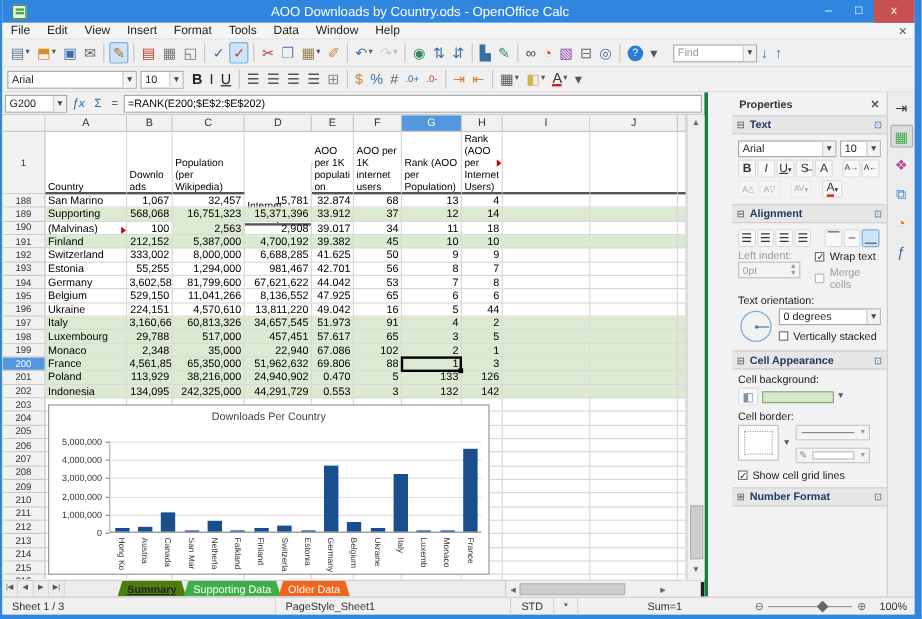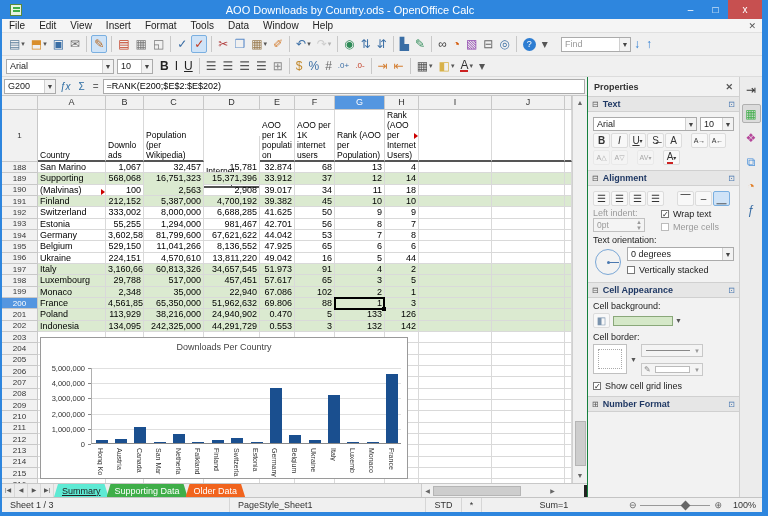--- a/index.html
+++ b/index.html
@@ -64,35 +64,35 @@
   .xlab { position:absolute; top:110px; height:32px; writing-mode:vertical-rl; text-orientation:sideways; font-size:7px; color:#333; overflow:hidden; line-height:1; }
   .tick { position:absolute; width:3px; height:1px; background:#888; left:-4px; }
   
   .vscroll { position:absolute; right:0; top:0; width:15px; height:387px; background:#f0f0f0; border-left:1px solid #d0d0d0; }
   .varr { height:14px; text-align:center; font-size:7px; color:#666; line-height:14px; }
   .vthumb { position:absolute; left:2px; width:11px; background:#cdcdcd; border:1px solid #b5b5b5; }
   
   .tabbar { height:14px; background:#ececec; border-top:1px solid #c8c8c8; display:flex; align-items:stretch; font-size:9px; }
   .navbtn { width:13px; text-align:center; font-size:6px; color:#555; line-height:13px; border-right:1px solid #d8d8d8; }
   .stab { padding:0 8px; display:flex; align-items:center; clip-path:polygon(4px 0,calc(100% - 4px) 0,100% 100%,0 100%); margin-right:-2px; }
-  .stab.active { background:#5eead4; font-weight:normal; color:#222; text-decoration:underline; }
+  .stab.active { background:#4d7c0f; font-weight:bold; color:#222; text-decoration:underline;margin-left:44px; }
   .stab.c1 { background:#3fae49; color:#fff; }
   .stab.c2 { background:#f1641e; color:#fff; }
   .hscroll { margin-left:auto; width:166px; display:flex; align-items:center; background:#f0f0f0; border-left:1px solid #ccc; }
   .harr { width:11px; text-align:center; font-size:6px; color:#666; }
   .hthumb { width:88px; height:10px; background:#cdcdcd; border:1px solid #b5b5b5; }
   .hsplit { width:3px; height:12px; background:#222; margin-left:auto; }
   
   .statusbar { height:15px; background:#f0f0f0; border-top:1px solid #c4c4c4; display:flex; align-items:center; font-size:9px; color:#333; }
   .sseg { padding:0 8px; height:100%; display:flex; align-items:center; border-right:1px solid #d6d6d6; }
   .zoomctl { display:flex; align-items:center; margin-left:auto; }
   .ztrack { width:70px; height:1px; background:#999; margin:0 4px; position:relative; }
   .zthumb { position:absolute; left:42px; top:-3px; width:7px; height:7px; background:#666; transform:rotate(45deg); }
   
-  .sidebar { width:152px; background:#f2f2f2; border-left:1px solid #15803d; font-size:9px; color:#222; overflow:hidden; }
+  .sidebar { width:152px; background:#f2f2f2; border-left:3px solid #15803d; font-size:9px; color:#222; overflow:hidden;padding-left:20px; }
   .sb-head { display:flex; align-items:center; font-weight:bold; color:#333; padding:5px 6px 4px; }
   .sb-close { margin-left:auto; color:#555; font-size:9px; }
   .sb-sec { display:flex; align-items:center; background:#e6e6e6; border-top:1px solid #d0d0d0; border-bottom:1px solid #d0d0d0; padding:2px 4px; font-weight:bold; color:#1f3864; }
   .sb-sec .box { font-size:8px; color:#555; margin-right:4px; font-weight:normal; }
   .sb-sec .dl { margin-left:auto; color:#4a78b0; font-size:8px; font-weight:normal; }
   .sb-body { padding:3px 5px; }
   .sb-row { display:flex; align-items:center; margin:2px 0; }
   .sbtn { width:17px; height:15px; border:1px solid transparent; display:flex; align-items:center; justify-content:center; font-size:10px; color:#333; margin-right:1px; background:#f8f8f8; border:1px solid #dcdcdc; border-radius:2px; }
   .sbtn.on { background:#cfe3f7; border-color:#7aafe0; }
   .sbtn.dis { opacity:.4; }

